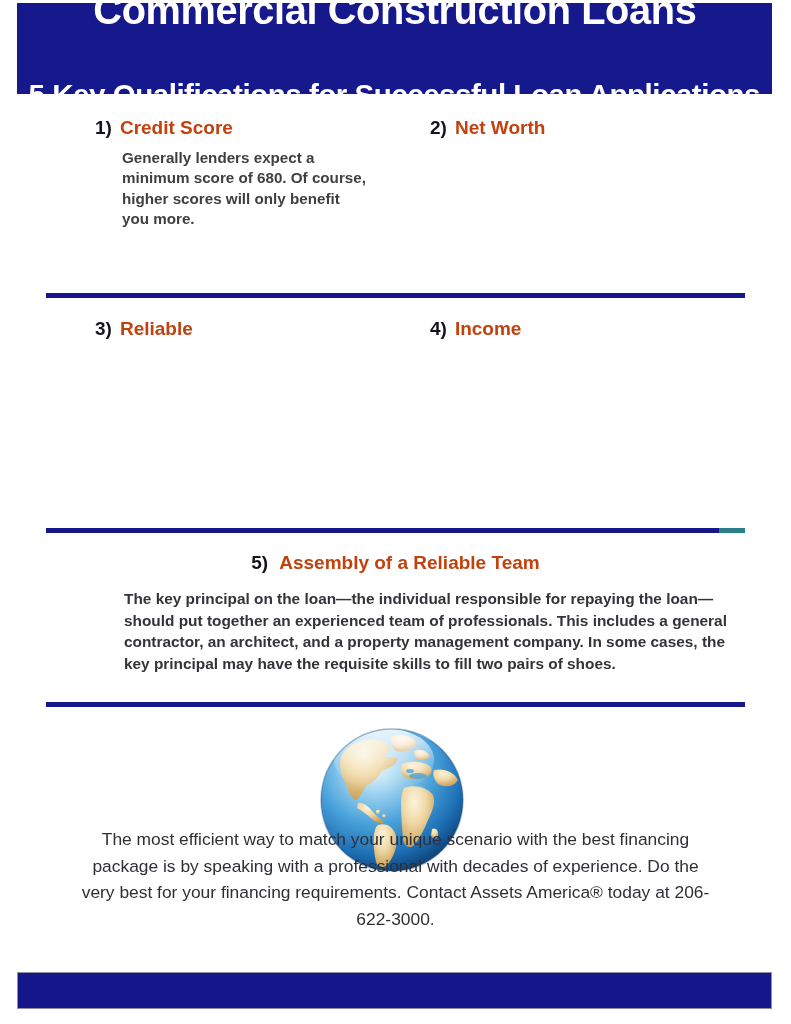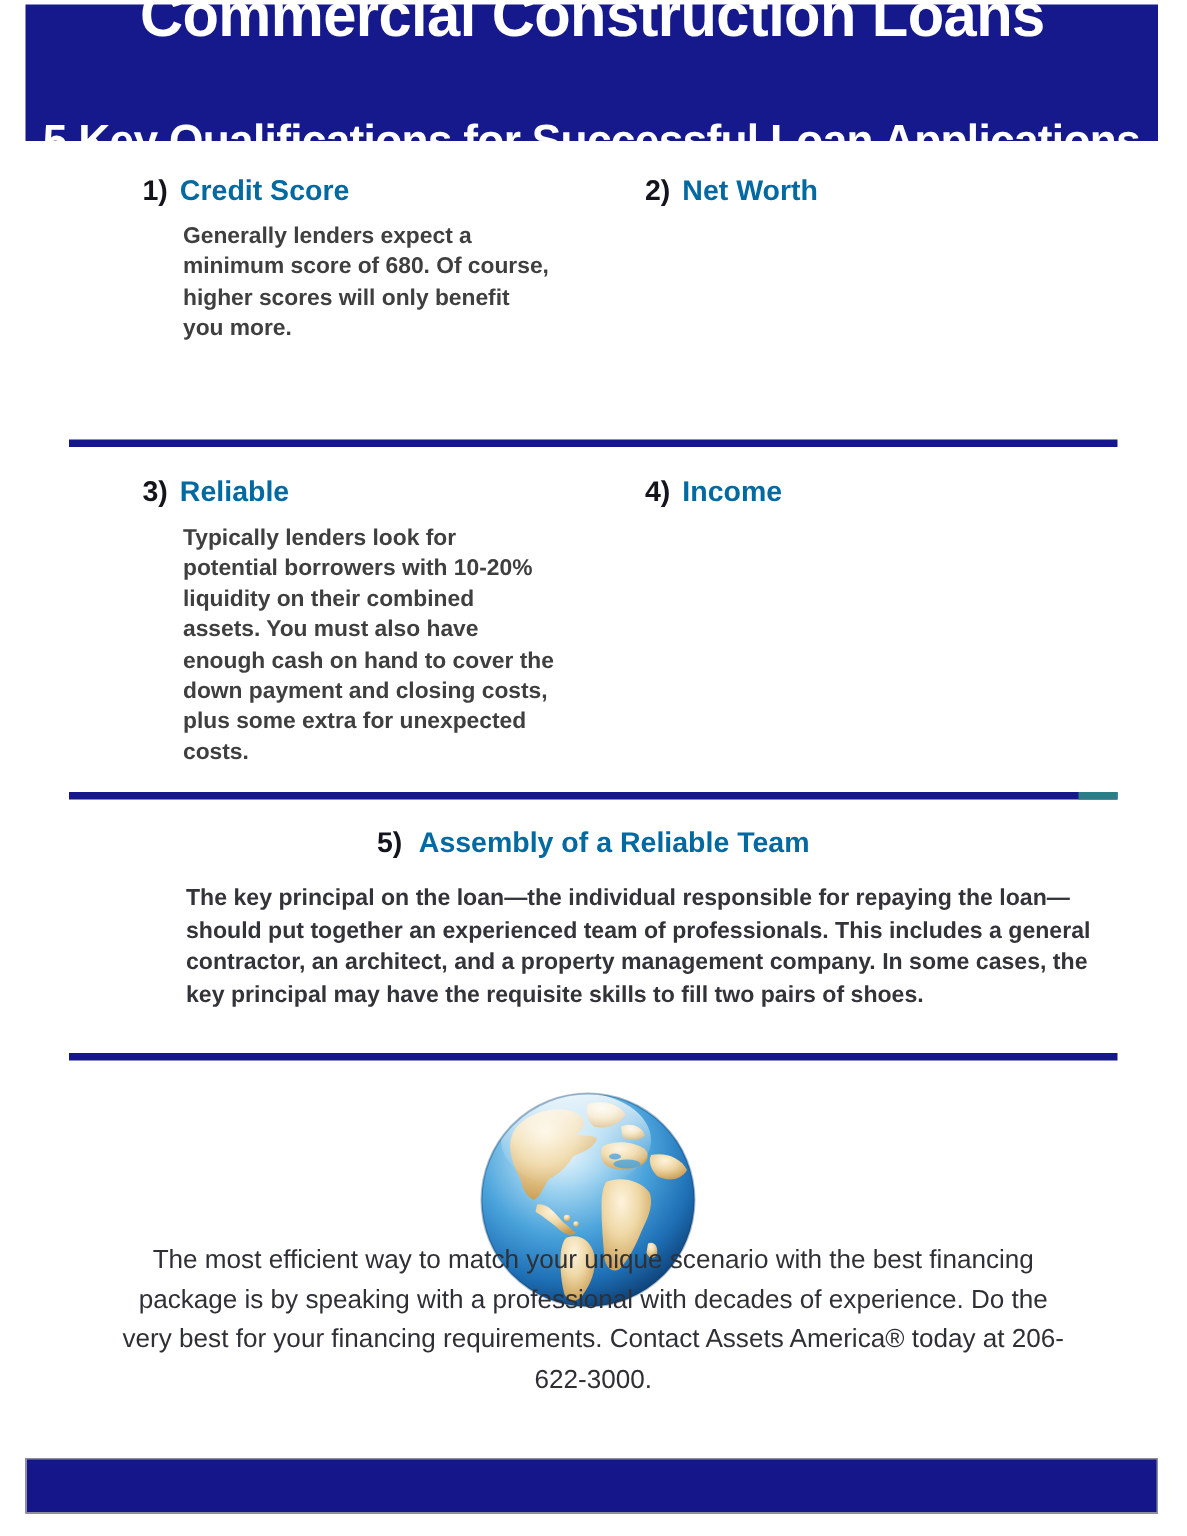--- a/index.html
+++ b/index.html
@@ -82,21 +82,21 @@
     align-items: baseline;
     white-space: nowrap;
   }
   .item-num {
     color: #14151c;
     font-weight: bold;
     font-size: 19px;
     line-height: 22px;
   }
   .item-title {
-    color: #0369a1;
+    color: #c2410c;
     font-weight: bold;
     font-size: 19px;
     line-height: 22px;
     margin-left: 8px;
   }
   .item-body {
     font-size: 15.2px;
     line-height: 20.4px;
     color: #3f3f3f;
     margin-top: 9px;
@@ -192,21 +192,20 @@
   </div>
 </div>
 
 <div class="divider divider-row"></div>
 
 <div class="item" id="item-3">
   <div class="item-head">
     <span class="item-num">3)</span>
     <span class="item-title">Reliable</span>
   </div>
-  <div class="item-body">Typically lenders look for potential borrowers with 10-20% liquidity on their combined assets. You must also have enough cash on hand to cover the down payment and closing costs, plus some extra for unexpected costs.</div>
 </div>
 
 <div class="item" id="item-4">
   <div class="item-head">
     <span class="item-num">4)</span>
     <span class="item-title">Income</span>
   </div>
 </div>
 
 <div class="divider divider-five">

